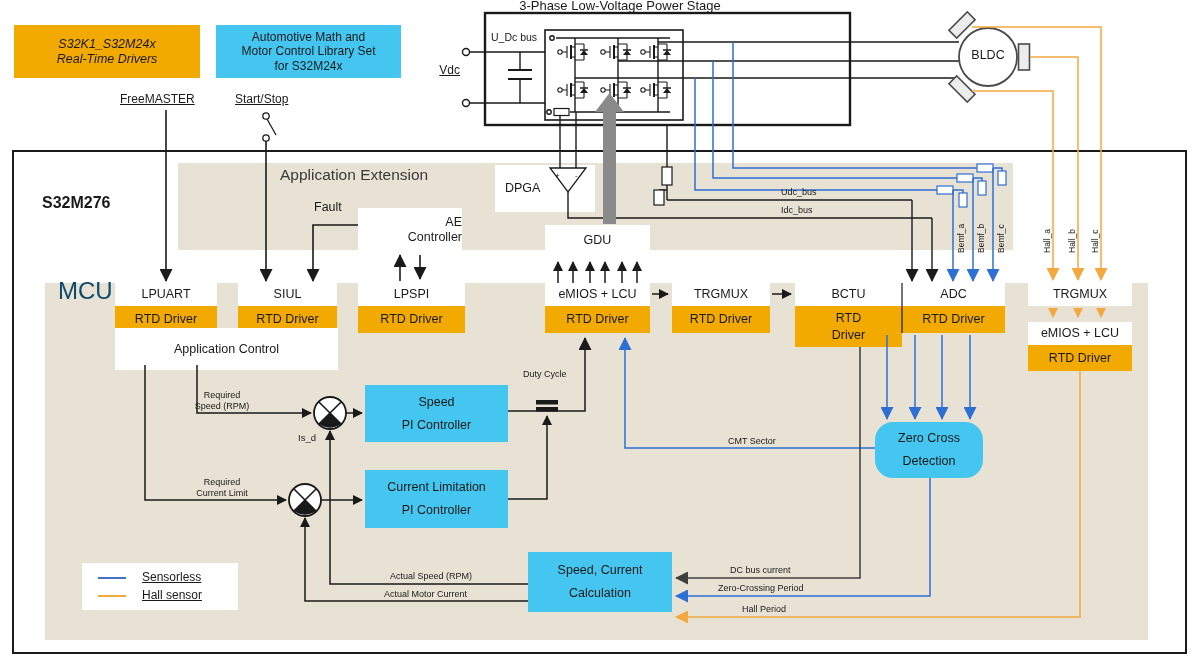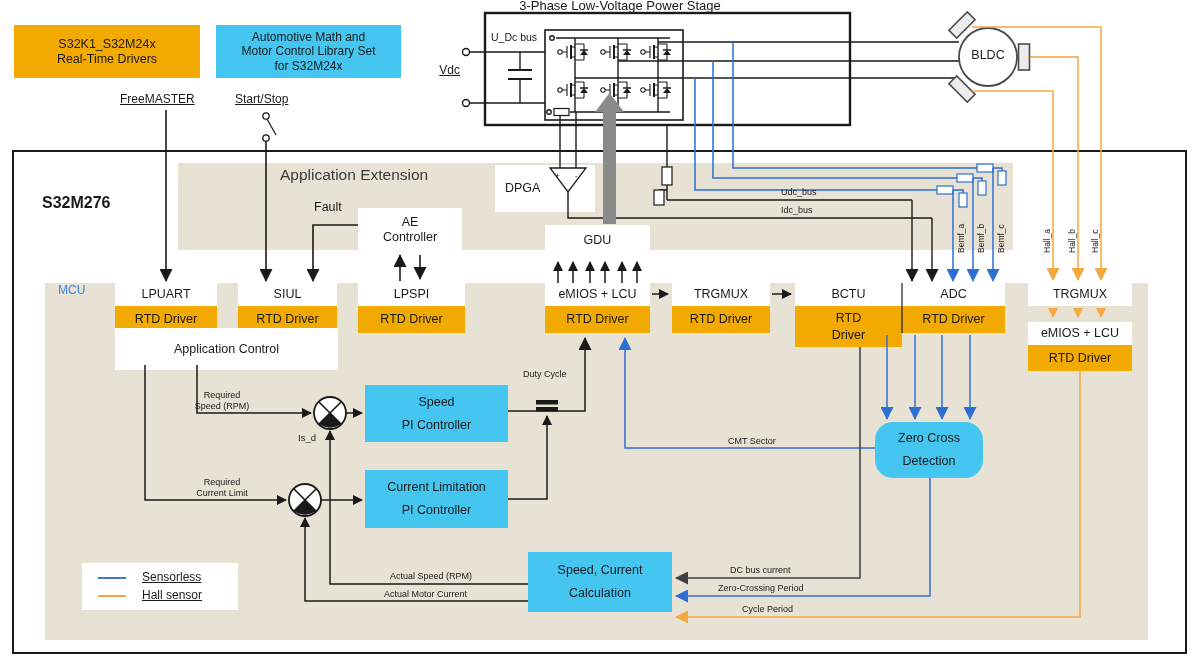--- a/index.html
+++ b/index.html
@@ -27,46 +27,46 @@
 </style>
 </head>
 <body>
 
 <div class="stage">
 
   <div class="mainbox" style="left:12px;top:150px;width:1171px;height:500px;"></div>
   <div class="bg beige" style="left:178px;top:163px;width:835px;height:87px;"></div>
   <div class="bg beige" style="left:45px;top:283px;width:1103px;height:357px;"></div>
 
-  <div class="box col orange" style="left:14px;top:25px;width:186px;height:53px;">
+  <div class="box col orange" style="left:14px;top:25px;width:186px;height:53px;font-style:italic;">
     <div>S32K1_S32M24x</div>
     <div>Real-Time Drivers</div>
   </div>
   <div class="box col cyan" style="left:216px;top:25px;width:185px;height:53px;font-size:12px;line-height:14.5px;">
     <div>Automotive Math and</div>
     <div>Motor Control Library Set</div>
     <div>for S32M24x</div>
   </div>
   <div class="lbl fs11" style="left:120px;top:93px;">FreeMASTER</div>
   <div class="lbl fs11" style="left:235px;top:93px;">Start/Stop</div>
 
   <div class="lbl titlelbl" style="left:455px;top:0px;width:330px;text-align:center;">3-Phase Low-Voltage Power Stage</div>
   <div class="lbl" style="left:491px;top:32px;font-size:10.5px;">U_Dc bus</div>
   <div class="lbl fs11" style="left:436px;top:64px;width:24px;text-align:right;">Vdc</div>
   <div class="lbl" style="left:970px;top:50px;width:36px;text-align:center;font-size:12.5px;z-index:6;">BLDC</div>
 
   <div class="lbl" style="left:42px;top:197px;font-size:16px;font-weight:bold;">S32M276</div>
   <div class="lbl" style="left:280px;top:169px;font-size:15.5px;color:#3a3a3a;">Application Extension</div>
-  <div class="lbl" style="left:58px;top:285px;font-size:12px;color:#3b82f6;">MCU</div>
+  <div class="lbl" style="left:58px;top:285px;font-size:24px;color:#0c4a6e;">MCU</div>
   <div class="lbl" style="left:314px;top:202px;font-size:12.5px;">Fault</div>
 
   <div class="box white" style="left:495px;top:165px;width:100px;height:47px;justify-content:flex-start;padding-left:10px;box-sizing:border-box;">
     <div>DPGA</div>
   </div>
-  <div class="box col white" style="left:358px;top:208px;width:104px;height:44px;">
+  <div class="box col white" style="left:358px;top:208px;width:104px;height:44px;align-items:flex-end;">
     <div>AE</div>
     <div>Controller</div>
   </div>
   <div class="box white" style="left:545px;top:225px;width:105px;height:30px;">
     <div>GDU</div>
   </div>
 
   <div class="box white" style="left:115px;top:283px;width:102px;height:23px;">LPUART</div>
   <div class="box orange" style="left:115px;top:306px;width:102px;height:27px;">RTD Driver</div>
   <div class="box white" style="left:238px;top:283px;width:99px;height:23px;">SIUL</div>
@@ -126,21 +126,21 @@
   </div>
   <div class="lbl2" style="left:178px;top:477px;width:88px;">
     <div>Required</div>
     <div>Current Limit</div>
   </div>
   <div class="lbl" style="left:390px;top:571px;">Actual Speed (RPM)</div>
   <div class="lbl" style="left:384px;top:589px;">Actual Motor Current</div>
   <div class="lbl" style="left:728px;top:436px;">CMT Sector</div>
   <div class="lbl" style="left:730px;top:565px;">DC bus current</div>
   <div class="lbl" style="left:718px;top:583px;">Zero-Crossing Period</div>
-  <div class="lbl" style="left:742px;top:604px;">Cycle Period</div>
+  <div class="lbl" style="left:742px;top:604px;">Hall Period</div>
   <div class="lbl" style="left:781px;top:187px;">Udc_bus</div>
   <div class="lbl" style="left:781px;top:205px;">Idc_bus</div>
   <div class="vlbl" style="left:956px;top:253px;">Bemf_a</div>
   <div class="vlbl" style="left:976px;top:253px;">Bemf_b</div>
   <div class="vlbl" style="left:996px;top:253px;">Bemf_c</div>
   <div class="vlbl" style="left:1042px;top:253px;">Hall_a</div>
   <div class="vlbl" style="left:1067px;top:253px;">Hall_b</div>
   <div class="vlbl" style="left:1090px;top:253px;">Hall_c</div>
 
   <svg class="wires" width="1200" height="666" viewBox="0 0 1200 666">

